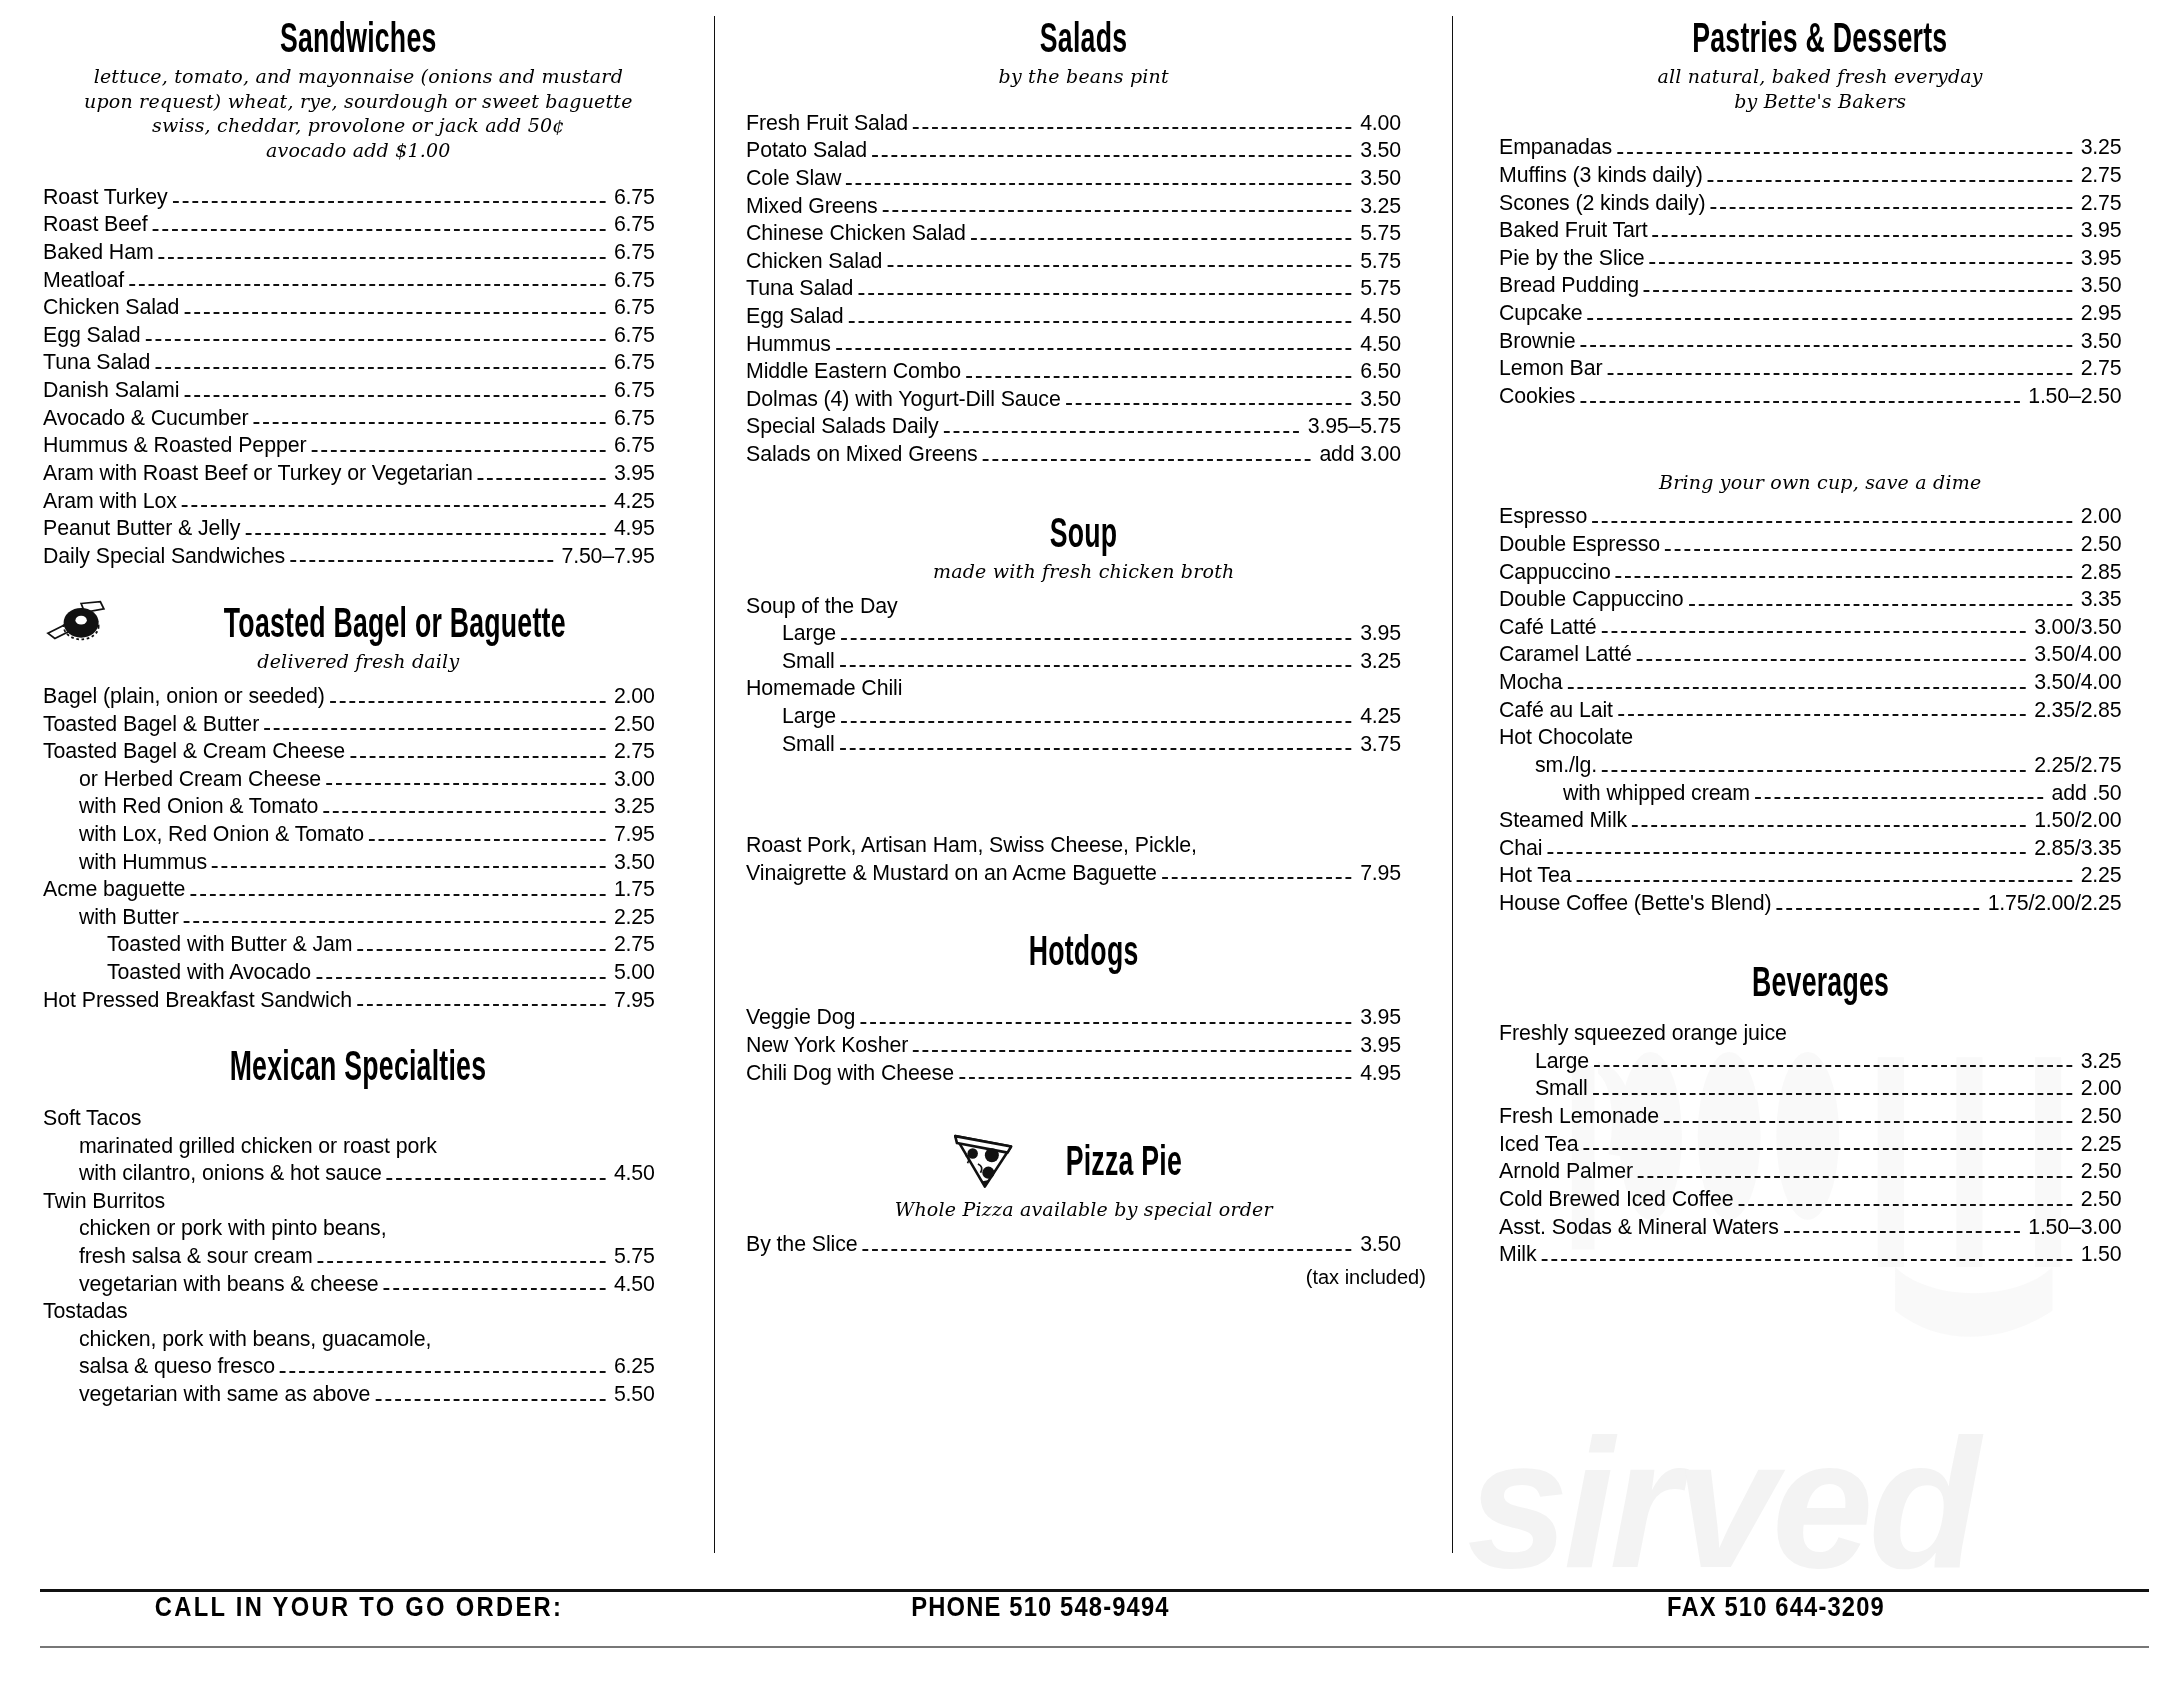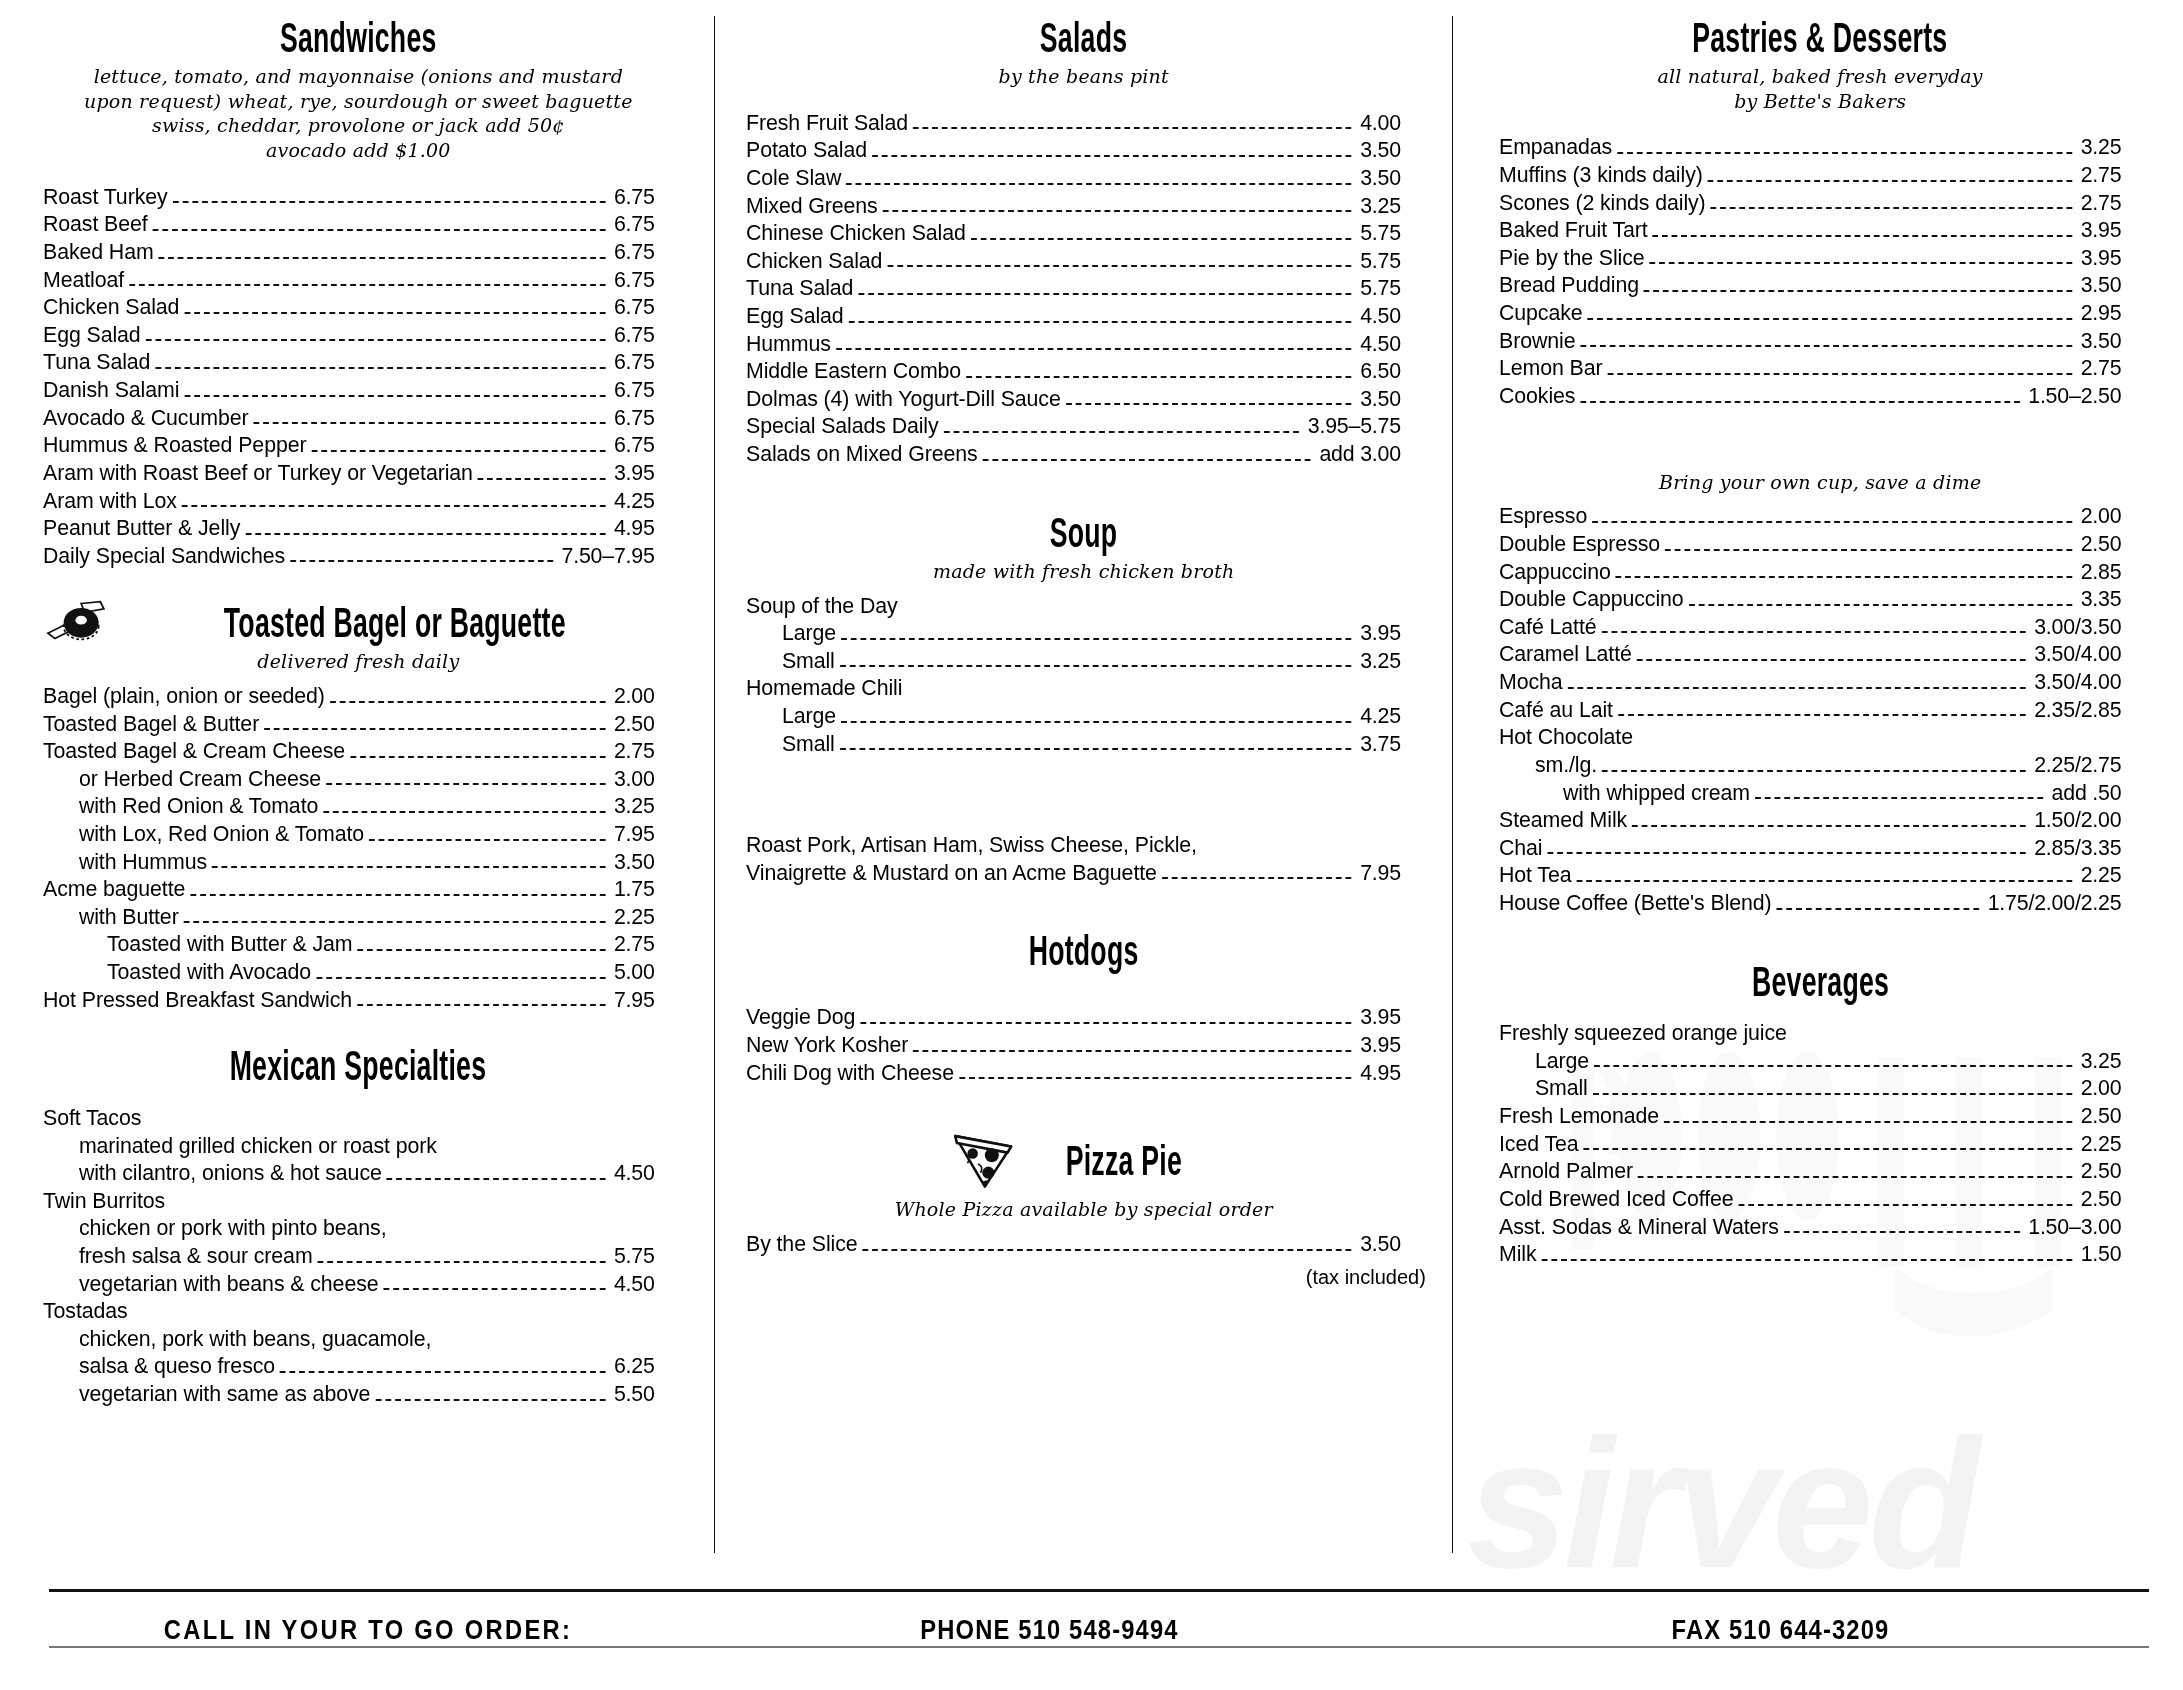--- a/index.html
+++ b/index.html
@@ -134,28 +134,28 @@
   .spacer-xl { height: 47px; }
 
   
   .icon-bagel { width: 65px; height: 42px; flex: 0 0 auto; margin-right: 8.7px; margin-bottom: 1.7px; }
   .icon-pizza { width: 68px; height: 63px; flex: 0 0 auto; margin-right: 12.2px; }
   .icon-coffee { width: 61px; height: 56px; flex: 0 0 auto; margin-left: 10.5px; }
 
   
   .footer {
     position: absolute;
-    left: 49px;
+    left: 40px;
     right: 35px;
     bottom: 42px;
     height: 54px;
     border-top: 3.1px solid #111;
     border-bottom: 2.2px solid #777;
     display: flex;
-    align-items: flex-end;
+    align-items: flex-start;
     z-index: 3;
   }
   .footer-inner {
     display: flex;
     width: 100%;
     align-items: center;
     font-family: "Liberation Sans Narrow", "Liberation Sans", sans-serif;
     font-weight: bold;
     font-size: 27px;
   }

